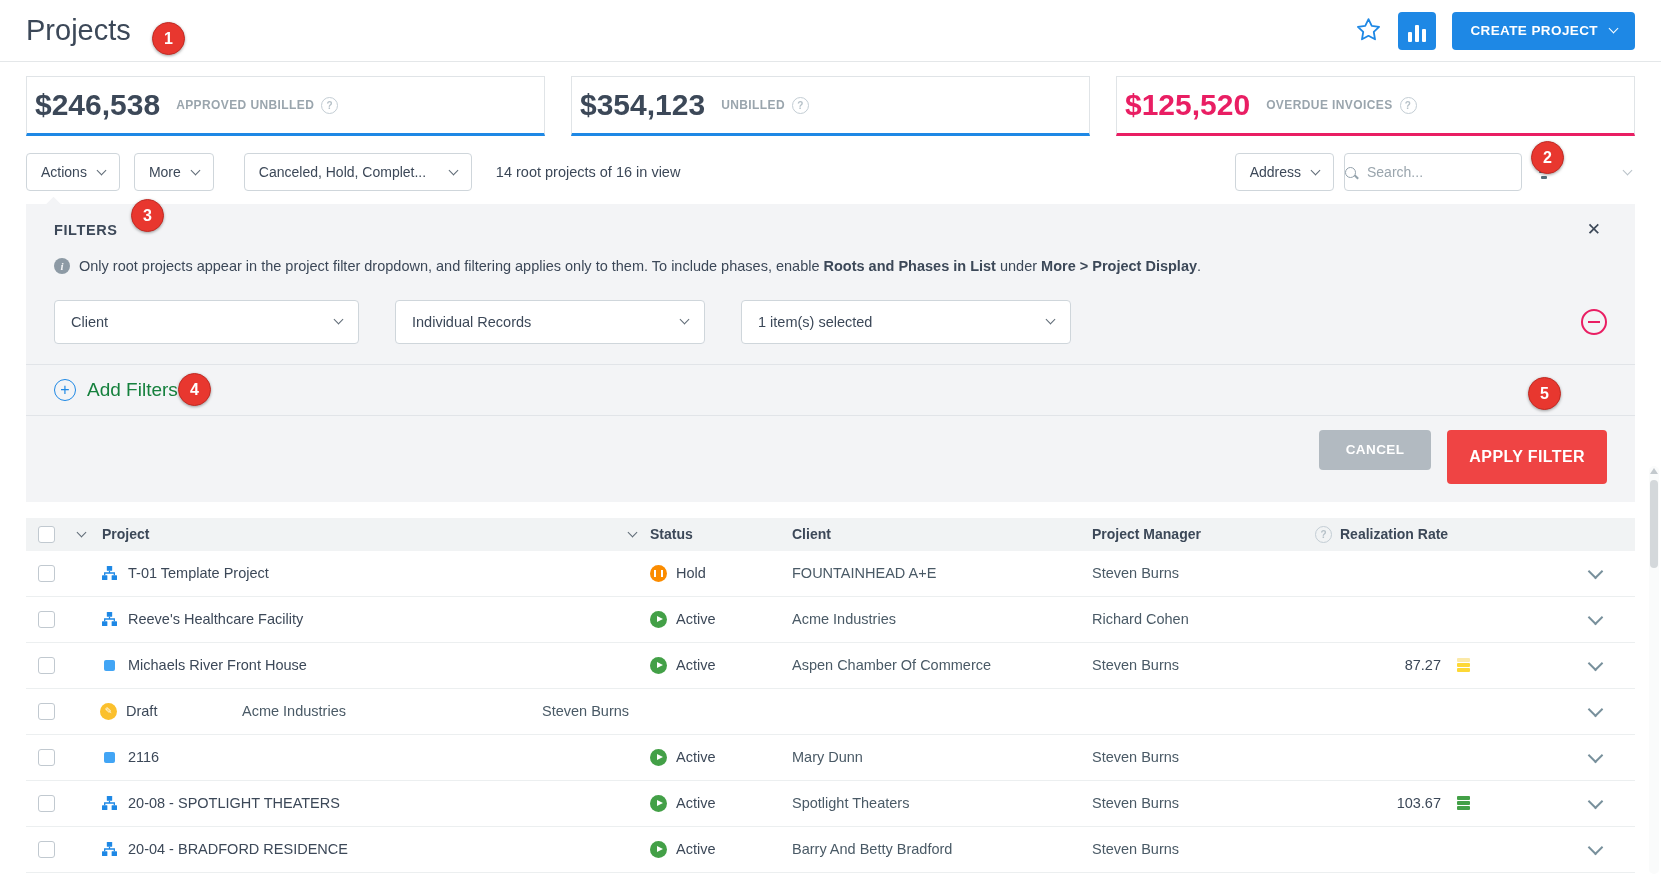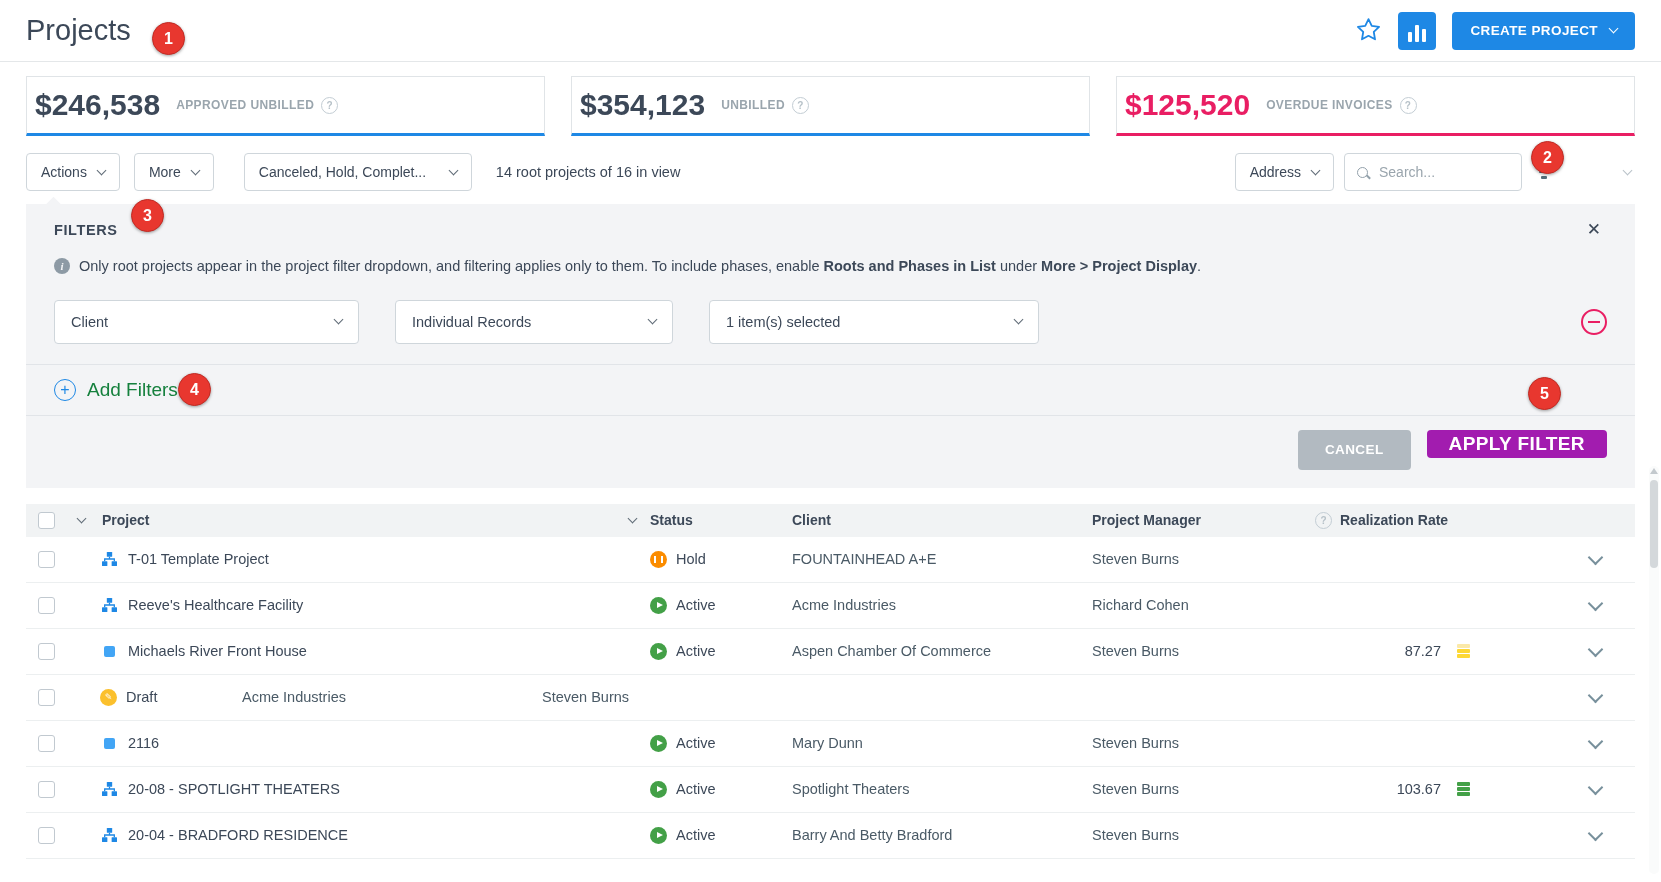--- a/index.html
+++ b/index.html
@@ -29,21 +29,21 @@
   .card-label{font-size:12px;font-weight:600;color:#9aa5ad;letter-spacing:.4px;display:flex;align-items:center;gap:7px;}
   .help{width:15px;height:15px;border-radius:50%;border:1px solid #c3cdd4;color:#b6c1c8;font-size:10px;font-weight:700;
     display:inline-flex;align-items:center;justify-content:center;flex:none;}
   
   .toolbar{display:flex;align-items:center;gap:14px;margin:16px 26px 0;height:40px;}
   .tbtn{display:flex;align-items:center;gap:11px;border:1px solid #cfd6db;border-radius:4px;background:#fff;height:38px;
     padding:0 14px;font-size:14px;color:#3c4858;cursor:pointer;box-sizing:border-box;font-family:"Liberation Sans",sans-serif;}
   .tbtn-wide{width:228px;justify-content:space-between;margin-left:16px;}
   .count-text{font-size:14.5px;color:#3c4858;margin-left:10px;}
   .toolbar-right{margin-left:auto;display:flex;align-items:center;gap:10px;}
-  .search{display:flex;align-items:center;gap:9px;border:1px solid #cfd6db;border-radius:4px;height:38px;padding:0 12px;width:178px;box-sizing:border-box;background:#fff;}
+  .search{display:flex;align-items:center;gap:9px;border:1px solid #cfd6db;border-radius:4px;height:38px;padding:0 0;width:178px;box-sizing:border-box;background:#fff;}
   .mag{width:9px;height:9px;border:1.7px solid #93a1ab;border-radius:50%;position:relative;flex:none;}
   .mag::after{content:"";position:absolute;width:5px;height:1.7px;background:#93a1ab;transform:rotate(45deg);right:-4px;bottom:-1px;}
   .search input{border:none;outline:none;font-size:14px;color:#3c4858;width:100%;font-family:"Liberation Sans",sans-serif;background:transparent;}
   .search input::placeholder{color:#9aa5ad;}
   .icon-btn{background:none;border:none;padding:4px;cursor:pointer;display:flex;align-items:center;justify-content:center;}
   .funnel{display:flex;flex-direction:column;gap:3px;align-items:center;}
   .funnel i{display:block;height:2.4px;background:#546e7a;border-radius:1px;}
   .funnel i:nth-child(1){width:16px}.funnel i:nth-child(2){width:11px}.funnel i:nth-child(3){width:6px}
   .far-chev{margin-left:54px;}
   
@@ -51,33 +51,33 @@
   .panel-notch{position:absolute;top:-5px;left:22px;width:11px;height:11px;background:#f3f4f6;transform:rotate(45deg);}
   .panel-head{display:flex;align-items:center;padding:16px 28px;}
   .panel-title{font-size:14.5px;font-weight:700;letter-spacing:.6px;color:#3c4858;}
   .close-x{margin-left:auto;font-size:17px;color:#3c4858;cursor:pointer;background:none;border:none;line-height:1;font-family:"DejaVu Sans",sans-serif;}
   .panel-info{display:flex;align-items:flex-start;gap:9px;padding:2px 28px 15px;font-size:14.5px;color:#3c4858;line-height:1.35;}
   .info-icon{width:16px;height:16px;border-radius:50%;background:#8d9aa5;color:#f3f4f6;font-size:11px;font-weight:700;
     display:inline-flex;align-items:center;justify-content:center;flex:none;margin-top:1px;font-family:"Liberation Serif",serif;font-style:italic;}
   .filter-row{display:flex;align-items:center;gap:36px;padding:8px 28px 20px;}
   .select{background:#fff;border:1px solid #cfd6db;border-radius:4px;height:44px;display:flex;align-items:center;
     justify-content:space-between;padding:0 16px;font-size:14.5px;color:#3c4858;box-sizing:border-box;cursor:pointer;}
-  .sel-field{width:305px}.sel-type{width:278px}.sel-items{width:330px}
+  .sel-field{width:305px}.sel-type{width:310px}.sel-items{width:330px}
   .remove-btn{margin-left:auto;width:26px;height:26px;border-radius:50%;border:2px solid #e91e63;position:relative;background:transparent;cursor:pointer;flex:none;}
   .remove-btn::after{content:"";position:absolute;left:5px;right:5px;top:50%;height:2px;margin-top:-1px;background:#e91e63;}
   .panel-div{height:1px;background:#e1e4e8;}
   .addrow{display:flex;align-items:center;gap:11px;padding:14px 28px;}
   .plus-circle{width:22px;height:22px;border-radius:50%;border:1.7px solid #1e88e5;color:#1e88e5;display:flex;align-items:center;
     justify-content:center;font-size:16px;line-height:0;flex:none;box-sizing:border-box;}
   .add-label{color:#15803d;font-size:19px;cursor:pointer;}
   .panel-foot{display:flex;justify-content:flex-end;gap:16px;padding:14px 28px 18px;}
   .btn-cancel{background:#b2bac1;color:#fff;border:none;border-radius:4px;height:40px;padding:0 27px;
     font-size:13.5px;font-weight:700;letter-spacing:.4px;cursor:pointer;font-family:"Liberation Sans",sans-serif;}
-  .btn-apply{background:#a21caf;color:#fff;border:none;border-radius:4px;height:28px;padding:0 22px;
-    font-size:19px;font-weight:700;letter-spacing:.4px;cursor:pointer;font-family:"Liberation Sans",sans-serif;}
+  .btn-apply{background:#ef4444;color:#fff;border:none;border-radius:4px;height:54px;padding:0 22px;
+    font-size:16px;font-weight:700;letter-spacing:.4px;cursor:pointer;font-family:"Liberation Sans",sans-serif;}
   
   .table{margin:16px 26px 0;}
   .thead,.trow{display:flex;align-items:center;}
   .thead{background:#f1f3f4;height:33px;font-size:14px;font-weight:700;color:#3c4858;}
   .trow{height:45px;border-bottom:1px solid #eceff0;background:#fff;font-size:14.5px;color:#3c4858;}
   .c-check{width:40px;display:flex;justify-content:center;flex:none;}
   .c-expand{width:30px;display:flex;justify-content:center;flex:none;}
   .c-project{width:550px;display:flex;align-items:center;gap:11px;padding:0 10px 0 6px;box-sizing:border-box;flex:none;}
   .thead .c-project{justify-content:space-between;}
   .c-status{width:130px;display:flex;align-items:center;gap:9px;padding-left:4px;box-sizing:border-box;flex:none;}

